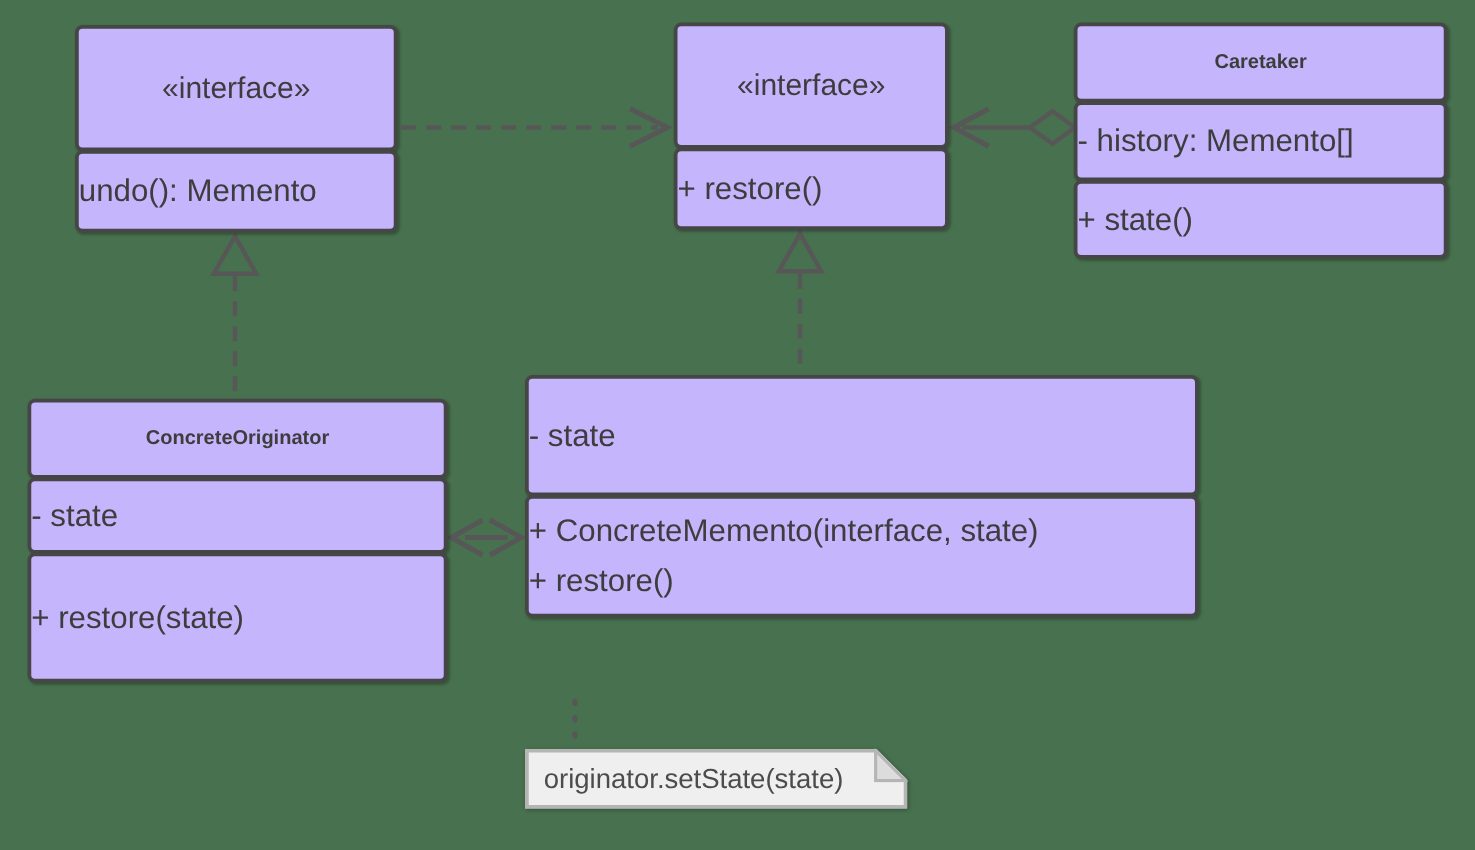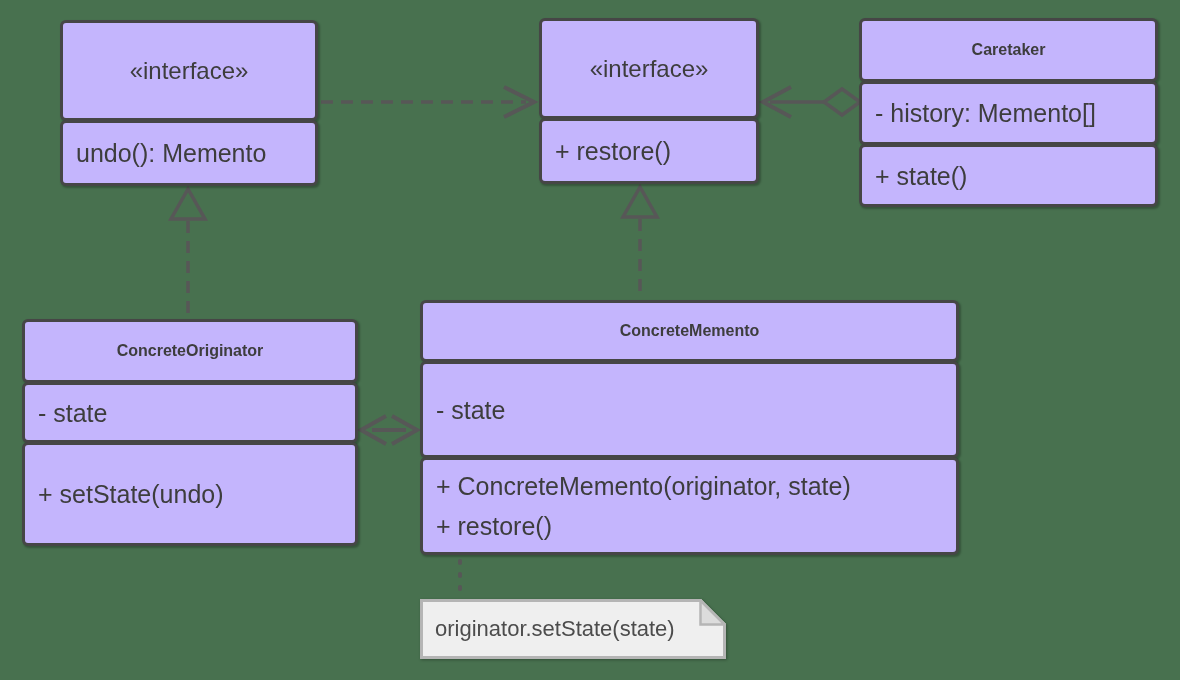--- a/index.html
+++ b/index.html
@@ -25,30 +25,30 @@
     flex-direction: column;
     justify-content: center;
     color: #3d3d3d;
   }
   .compartment:first-child { margin-top: 0; }
 
   .title-comp { align-items: center; text-align: center; }
   .stereotype { font-size: 24px; font-weight: 400; line-height: 38px; }
   .class-name { font-size: 16px; font-weight: 700; line-height: 38px; text-align: center; }
 
-  .members { padding-left: 13px; padding-right: 6px; }
+  .members { padding-right: 6px; }
   .member { font-size: 25px; line-height: 40px; white-space: nowrap; }
 
   .note-wrap {
     position: absolute; left: 420px; top: 599px; z-index: 2;
     filter: drop-shadow(1.5px 1.5px 1.5px rgba(0,0,0,0.3));
   }
   .note {
     position: relative;
-    width: 306px; height: 60px;
+    width: 306px; height: 48px;
     background: #efefef;
     border: 3px solid #b5b5b5;
     clip-path: polygon(0 0, calc(100% - 25px) 0, 100% 25px, 100% 100%, 0 100%);
     display: flex; align-items: center;
     padding-left: 12px;
   }
   .note-text { font-size: 22px; color: #4c4c4c; white-space: nowrap; }
   .note-fold { position: absolute; right: 0; top: 0; z-index: 3; }
 </style>
 </head>
@@ -123,33 +123,30 @@
   </div>
 
   <div class="uml-class" style="left:22px; top:319px; width:336px;">
     <div class="compartment title-comp" style="height:64px">
       <div class="class-name">ConcreteOriginator</div>
     </div>
     <div class="compartment members" style="height:61px">
       <div class="member">- state</div>
     </div>
     <div class="compartment members" style="height:104px">
-      <div class="member">+ setState(undo)</div>
+      <div class="member">+ restore(state)</div>
     </div>
   </div>
 
   <div class="uml-class" style="left:420px; top:300px; width:539px;">
-    <div class="compartment title-comp" style="height:62px">
-      <div class="class-name">ConcreteMemento</div>
-    </div>
     <div class="compartment members" style="height:97px">
       <div class="member">- state</div>
     </div>
     <div class="compartment members" style="height:98px">
-      <div class="member">+ ConcreteMemento(originator, state)</div>
+      <div class="member">+ ConcreteMemento(interface, state)</div>
       <div class="member">+ restore()</div>
     </div>
   </div>
 
   <div class="note-wrap">
     <div class="note">
       <span class="note-text">originator.setState(state)</span>
     </div>
     <svg class="note-fold" width="27" height="27" viewBox="0 0 27 27">
       <polygon points="1.5,1.5 25.5,25.5 1.5,25.5" fill="#dcdcdc" stroke="#b5b5b5" stroke-width="2.5"></polygon>

